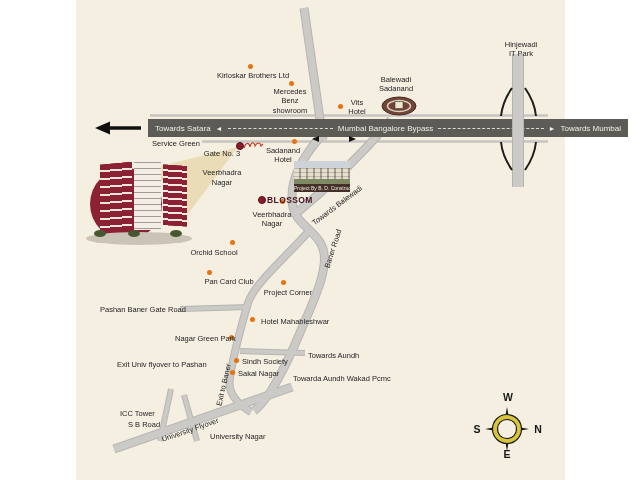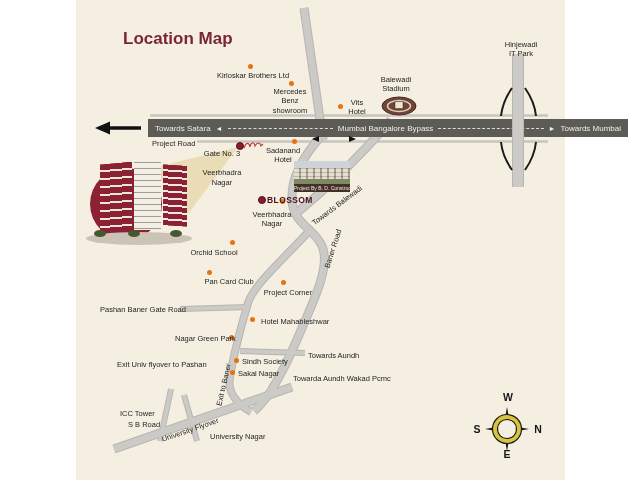--- a/index.html
+++ b/index.html
@@ -128,21 +128,20 @@
     <div class="bush" style="left:86px"></div>
   </div>
 
   <div class="photo">
     <div class="sky"></div>
     <div class="bld"></div>
     <div class="trees"></div>
     <div class="caption">Project By B. D. Constructions</div>
   </div>
 
-  <div class="title">Location Map</div>
 
   <div class="dot dot-o" style="left:248px;top:64px"></div>
   <div class="dot dot-o" style="left:289px;top:81px"></div>
   <div class="dot dot-o" style="left:338px;top:104px"></div>
   <div class="dot dot-o" style="left:292px;top:139px"></div>
   <div class="dot dot-o" style="left:280px;top:199px"></div>
   <div class="dot dot-o" style="left:230px;top:240px"></div>
   <div class="dot dot-o" style="left:207px;top:270px"></div>
   <div class="dot dot-o" style="left:281px;top:280px"></div>
   <div class="dot dot-o" style="left:250px;top:317px"></div>
@@ -152,24 +151,24 @@
   <div class="dot dot-m" style="left:236px;top:142px"></div>
   <div class="dot dot-m" style="left:258px;top:196px"></div>
 
   <div class="lbl c" style="left:253px;top:71px">Kirloskar Brothers Ltd</div>
   <div class="lbl c" style="left:290px;top:87px">Mercedes
 Benz
 showroom</div>
   <div class="lbl c" style="left:357px;top:98px">Vits
 Hotel</div>
   <div class="lbl c" style="left:396px;top:75px">Balewadi
-Stadium</div>
+Sadanand</div>
   <div class="lbl c" style="left:521px;top:40px">Hinjewadi
 IT Park</div>
-  <div class="lbl mask" style="left:150px;top:139px">Project Road</div>
+  <div class="lbl mask" style="left:150px;top:139px">Service Green</div>
   <div class="lbl c" style="left:222px;top:140px">
     <span style="display:block">Gate No. 3</span>
     <span style="display:block">Veerbhadra
 Nagar</span>
   </div>
   <div class="lbl c" style="left:283px;top:146px">Sadanand
 Hotel</div>
   <div class="lbl c" style="left:272px;top:210px">Veerbhadra
 Nagar</div>
   <div class="lbl blossom" style="left:267px;top:195px">BLOSSOM</div>

